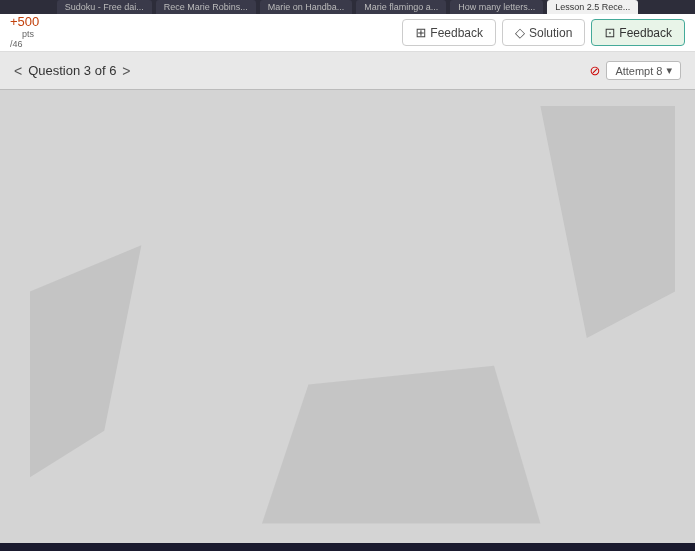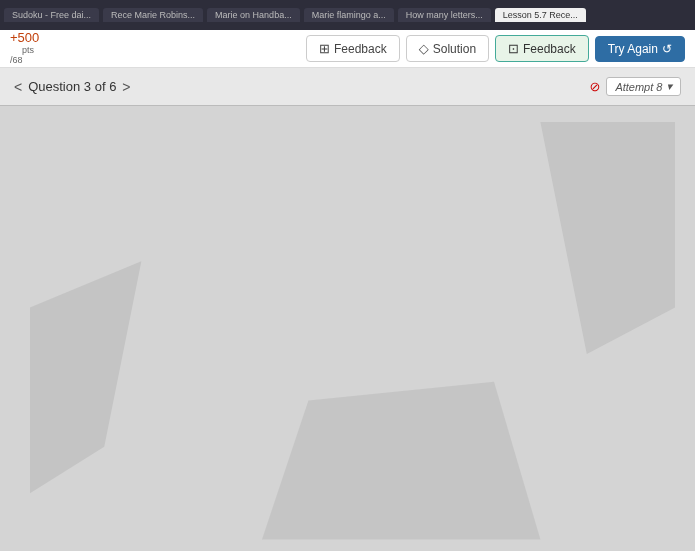--- a/index.html
+++ b/index.html
@@ -8,28 +8,29 @@
       height: 551px;
       font-family: Arial, sans-serif;
       background: #1a1a2e;
       overflow: hidden;
       position: relative;
     }
 
     
     .browser-bar {
       width: 100%;
-      height: 30px;
+      height: 14px;
       background: #2d2d3a;
       display: flex;
       align-items: center;
       padding: 0 4px;
       gap: 4px;
       font-size: 10px;
       color: #ccc;
+      justify-content: center;
     }
     .browser-tab {
       background: #3a3a4a;
       padding: 2px 8px;
       border-radius: 3px 3px 0 0;
       font-size: 9px;
       color: #bbb;
       white-space: nowrap;
       overflow: hidden;
       max-width: 120px;
@@ -137,21 +138,20 @@
     .attempt-badge {
       background: #fff;
       border: 1px solid #bbb;
       border-radius: 3px;
       padding: 2px 8px;
       font-size: 11px;
       color: #555;
       display: flex;
       align-items: center;
       gap: 4px;
-      font-style: italic;
     }
 
     
     .question-body {
       flex: 1;
       background: #d4d4d4;
       padding: 16px 20px 16px 30px;
       position: relative;
       overflow: auto;
     }
@@ -171,48 +171,44 @@
   </style>
 </head>
 <body>
 
 <div class="browser-bar">
   <div class="browser-tab">Sudoku - Free dai...</div>
   <div class="browser-tab">Rece Marie Robins...</div>
   <div class="browser-tab">Marie on Handba...</div>
   <div class="browser-tab">Marie flamingo a...</div>
   <div class="browser-tab">How many letters...</div>
-  <div class="browser-tab active">Lesson 5.7 Rece...</div>
+  <div class="browser-tab active">Lesson 2.5 Rece...</div>
 </div>
 
 <div class="app-toolbar">
   <div style="display:flex;flex-direction:column;line-height:1.1;">
     <span class="toolbar-score">+500</span>
     <span class="toolbar-score-sub">
       <span>pts</span>
     </span>
-    <span style="font-size:9px;color:#666;">/68</span>
+    <span style="font-size:9px;color:#666;">/46</span>
   </div>
   <div class="toolbar-spacer"></div>
   <button class="toolbar-btn">
     <span class="icon">⊞</span>
     <span>Feedback</span>
   </button>
   <button class="toolbar-btn">
     <span class="icon">◇</span>
     <span>Solution</span>
   </button>
   <button class="toolbar-btn active">
     <span class="icon">⊡</span>
     <span>Feedback</span>
   </button>
-  <button class="toolbar-btn try-again">
-    <span>Try Again</span>
-    <span style="font-size:12px;">↺</span>
-  </button>
 </div>
 
 <div class="main-content">
 
   <div class="question-nav">
     <div class="question-nav-left">
       <span class="nav-arrow">&lt;</span>
       <span class="question-label">Question 3 of 6</span>
       <span class="nav-arrow">&gt;</span>
     </div>

